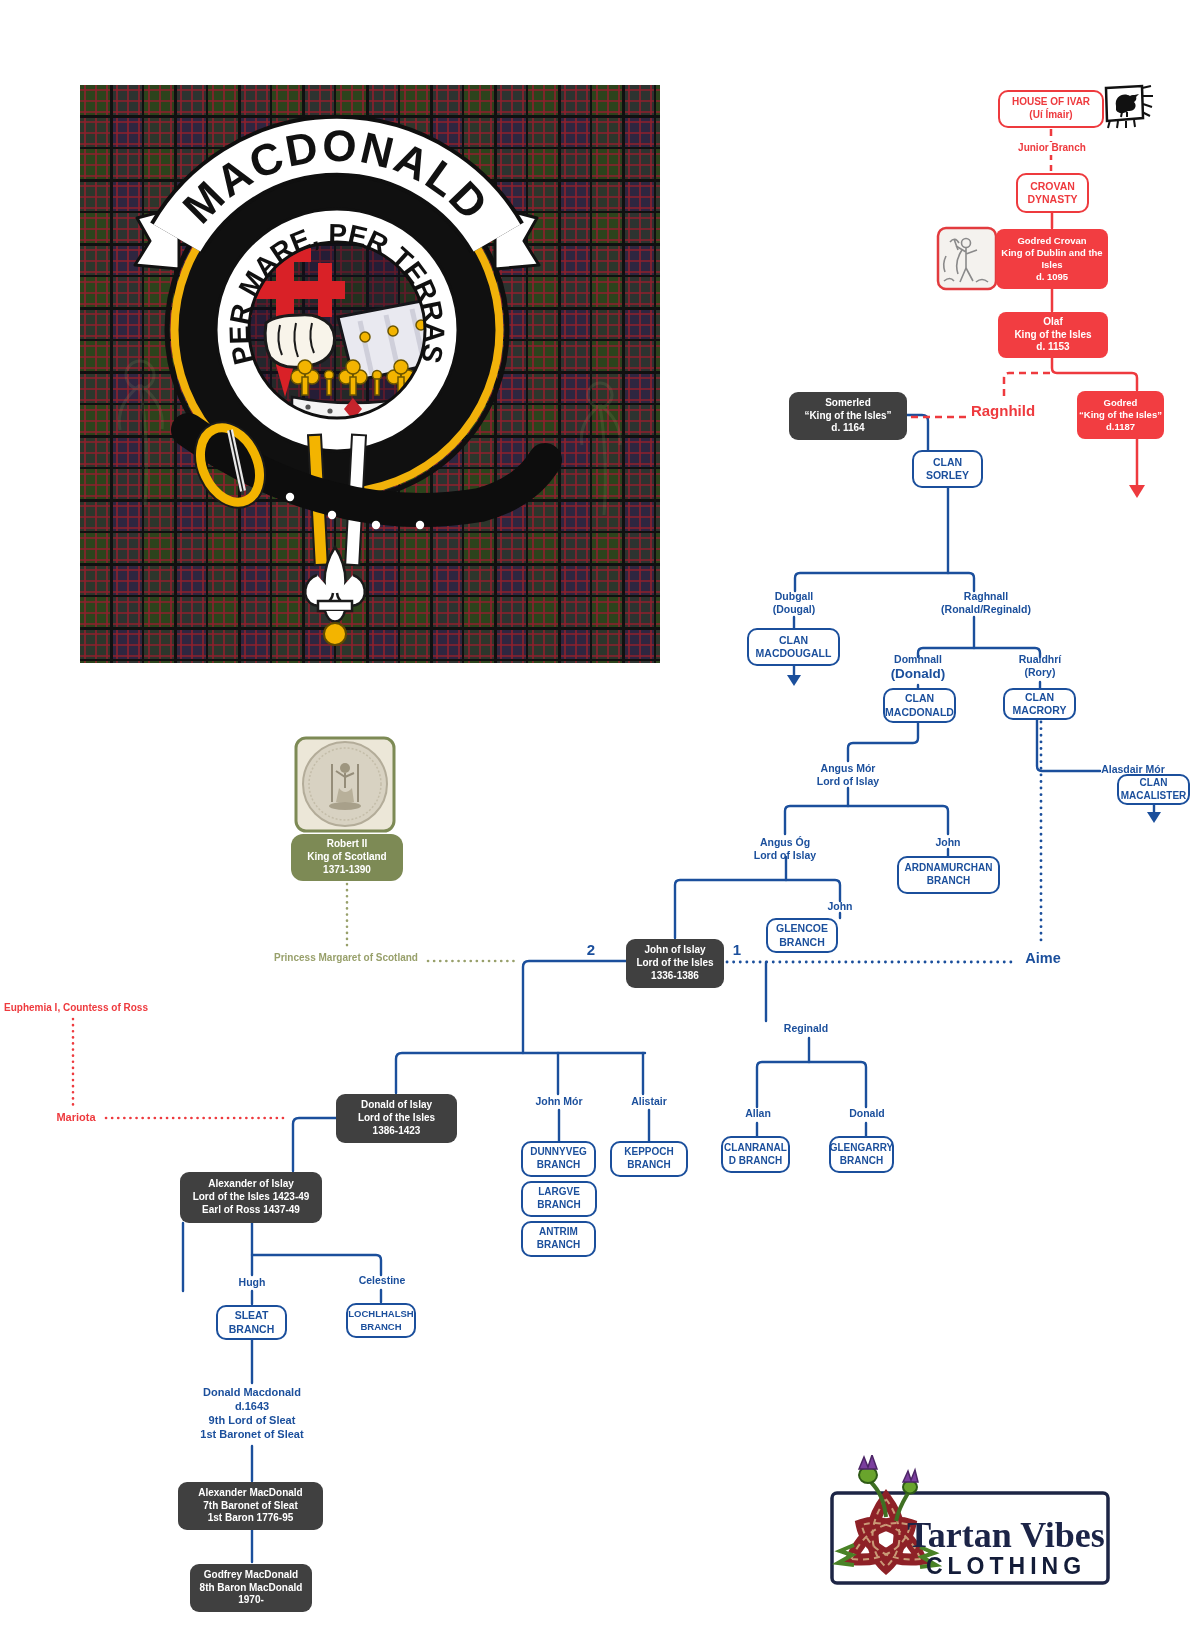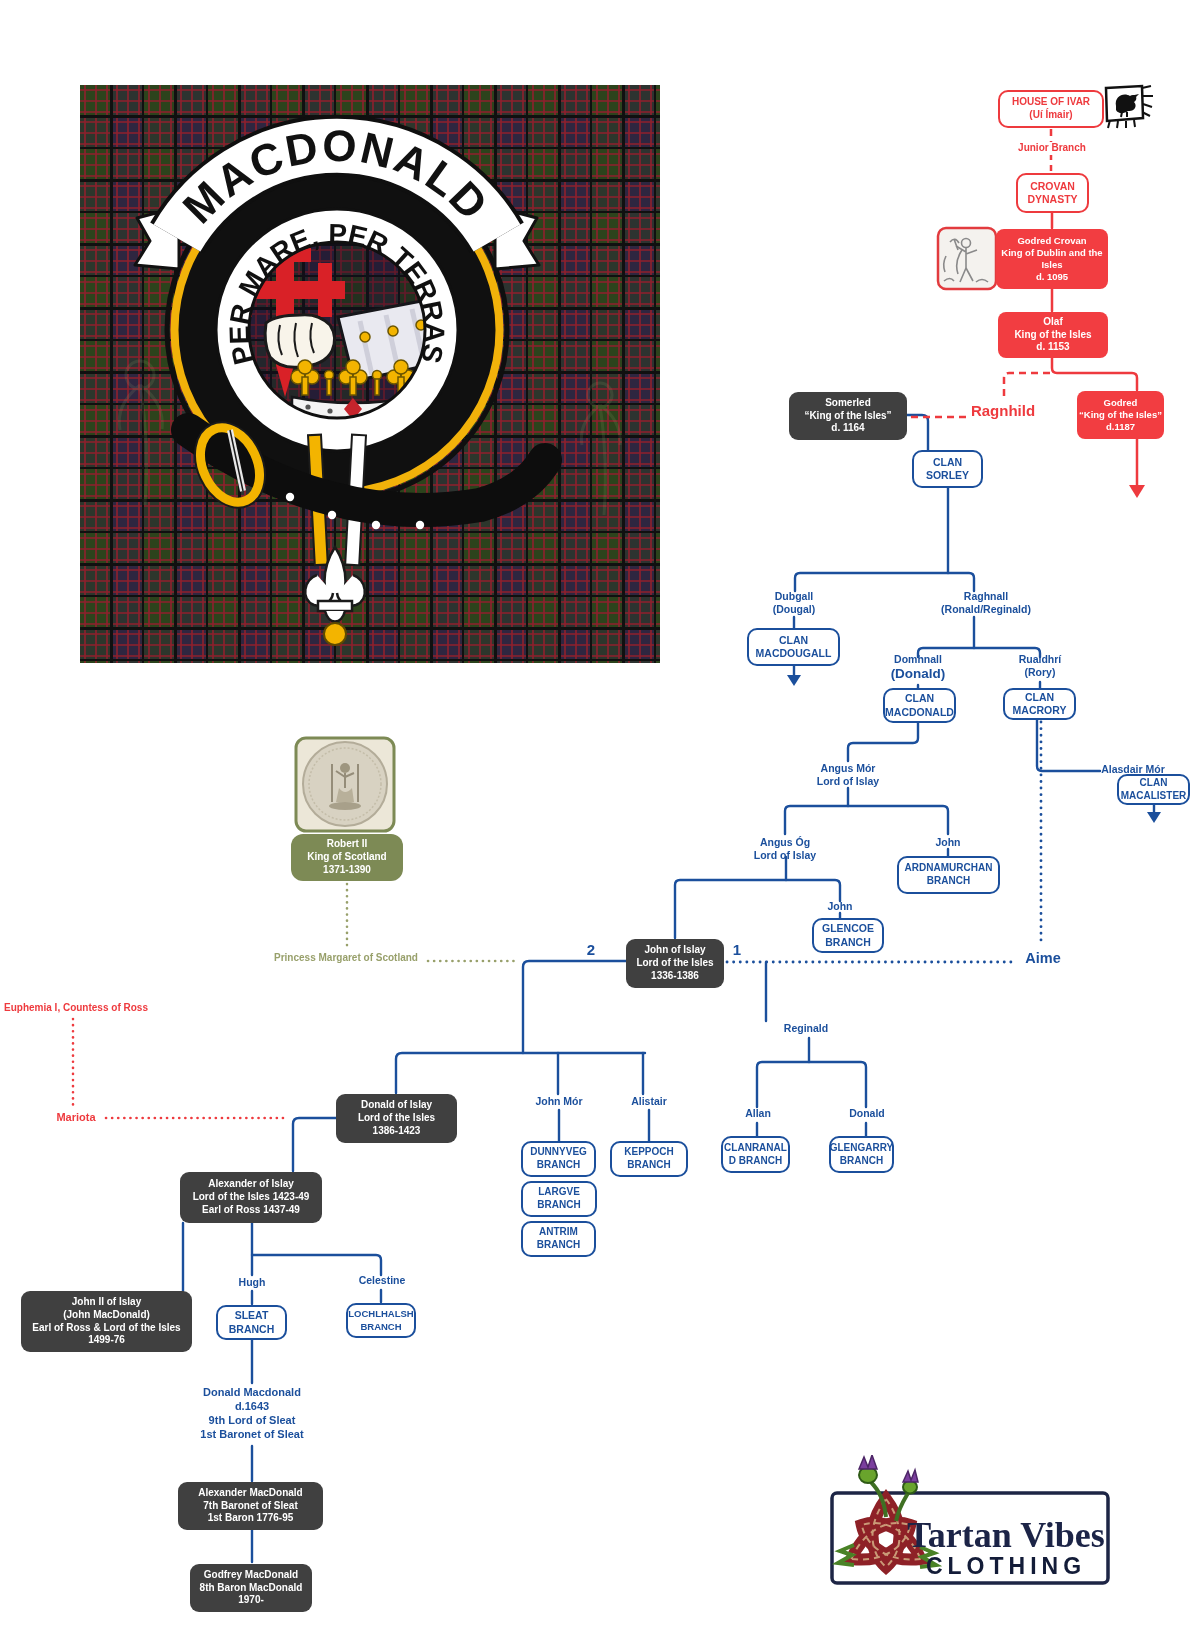--- a/index.html
+++ b/index.html
@@ -305,21 +305,21 @@
   <div class="n bo" style="left:747px;top:628px;width:93px;height:38px">CLAN
 MACDOUGALL</div>
   <div class="n bo" style="left:883px;top:688px;width:73px;height:35px">CLAN
 MACDONALD</div>
   <div class="n bo" style="left:1003px;top:688px;width:73px;height:32px">CLAN
 MACRORY</div>
   <div class="n bo f10" style="left:1117px;top:774px;width:73px;height:31px">CLAN
 MACALISTER</div>
   <div class="n bo f10" style="left:897px;top:856px;width:103px;height:38px">ARDNAMURCHAN
 BRANCH</div>
-  <div class="n bo" style="left:812px;top:918px;width:72px;height:35px">GLENCOE
+  <div class="n bo" style="left:766px;top:918px;width:72px;height:35px">GLENCOE
 BRANCH</div>
   <div class="n bs f10" style="left:626px;top:939px;width:98px;height:49px">John of Islay
 Lord of the Isles
 1336-1386</div>
   <div class="n os f10" style="left:291px;top:834px;width:112px;height:47px">Robert II
 King of Scotland
 1371-1390</div>
   <div class="n bs f10" style="left:336px;top:1094px;width:121px;height:49px">Donald of Islay
 Lord of the Isles
 1386-1423</div>
@@ -335,24 +335,20 @@
 D BRANCH</div>
   <div class="n bo f10" style="left:829px;top:1136px;width:65px;height:37px">GLENGARRY
 BRANCH</div>
   <div class="n bs f10" style="left:180px;top:1172px;width:142px;height:51px">Alexander of Islay
 Lord of the Isles 1423-49
 Earl of Ross 1437-49</div>
   <div class="n bo" style="left:216px;top:1305px;width:71px;height:35px">SLEAT
 BRANCH</div>
   <div class="n bo f9" style="left:346px;top:1303px;width:70px;height:35px">LOCHLHALSH
 BRANCH</div>
-  <div class="n bs f10" style="left:21px;top:1291px;width:171px;height:61px">John II of Islay
-(John MacDonald)
-Earl of Ross &amp; Lord of the Isles
-1499-76</div>
   <div class="n bs f10" style="left:178px;top:1482px;width:145px;height:48px">Alexander MacDonald
 7th Baronet of Sleat
 1st Baron 1776-95</div>
   <div class="n bs f10" style="left:190px;top:1564px;width:122px;height:48px">Godfrey MacDonald
 8th Baron MacDonald
 1970-</div>
 
   <div class="n lr f10 bgw" style="left:1007px;top:142px;width:90px">Junior Branch</div>
   <div class="n lr f12" style="left:968px;top:401px;width:70px">Ragnhild</div>
   <div class="n lb" style="left:764px;top:590px;width:60px">Dubgall

